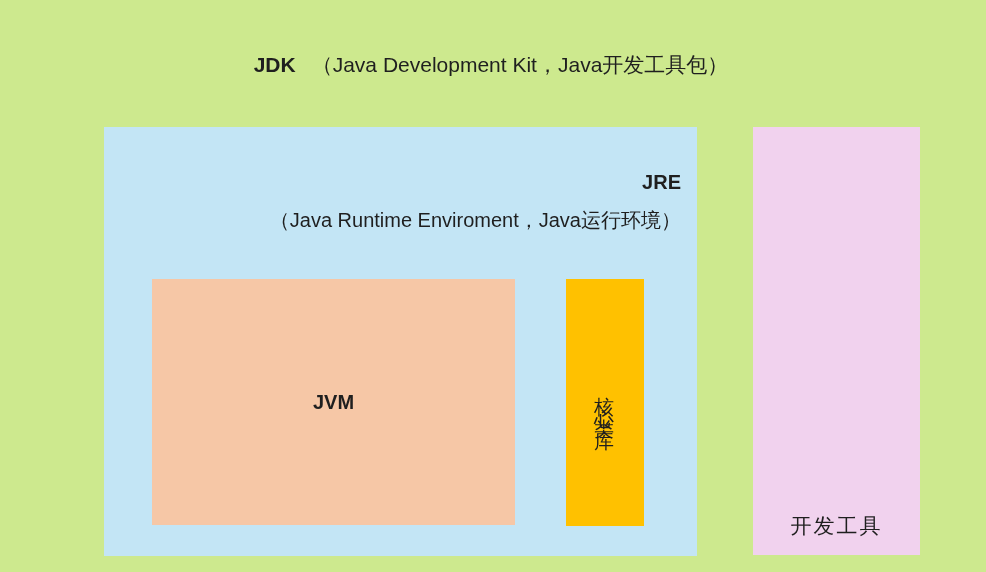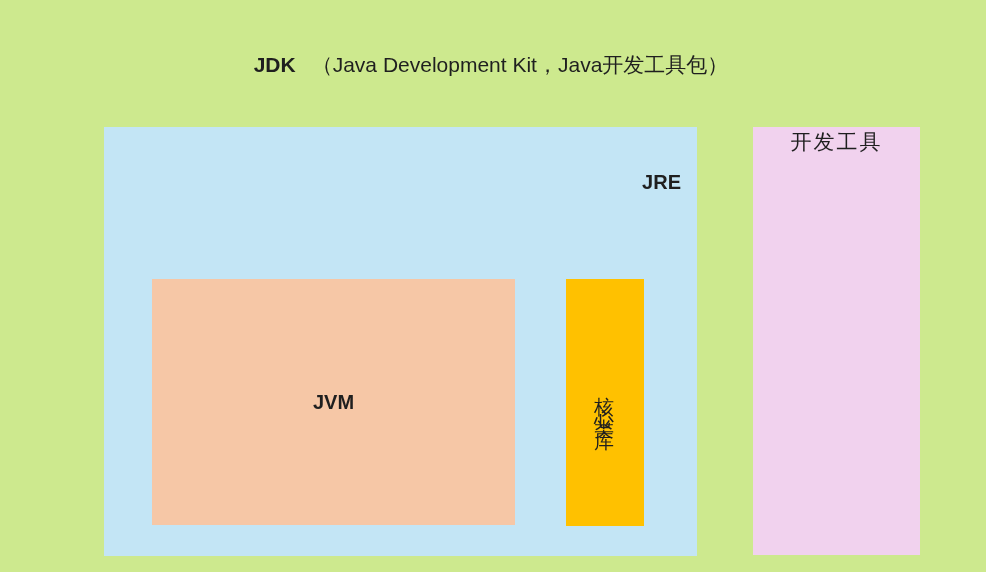--- a/index.html
+++ b/index.html
@@ -80,40 +80,41 @@
     letter-spacing: 11px;
   }
 
   .devtools-box {
     position: absolute;
     left: 729px; top: 103px;
     width: 167px; height: 428px;
     background: var(--dev-tools-box);
     display: flex;
     justify-content: center;
-    align-items: flex-start;
+    align-items: flex-end;
   }
   .devtools-label {
     position: relative;
     top: -7px;
     font-size: 21px;
     letter-spacing: 2px;
     white-space: nowrap;
   }
 </style>
 </head>
 <body>
 
 <div class="title">
   <span class="bold">JDK</span><span>（Java Development Kit，Java开发工具包）</span>
 </div>
 
 <div class="jre-box">
   <div class="jre-header">
     <div class="bold">JRE</div>
+    <div>（Java Runtime Enviroment，Java运行环境）</div>
   </div>
 
   <div class="jvm-box">
     <div class="bold">JVM</div>
   </div>
 
   <div class="core-box">
     <div class="vertical-label">核心类库</div>
   </div>
 </div>

